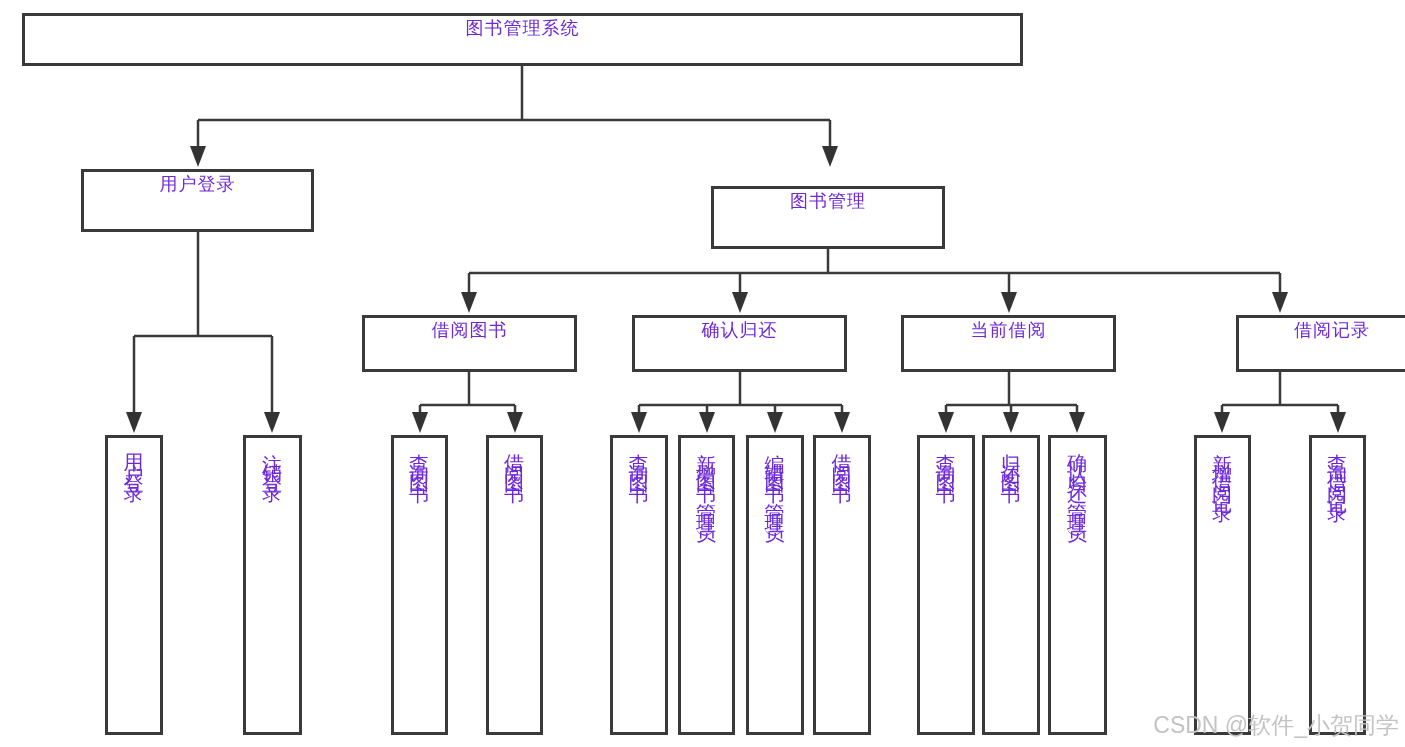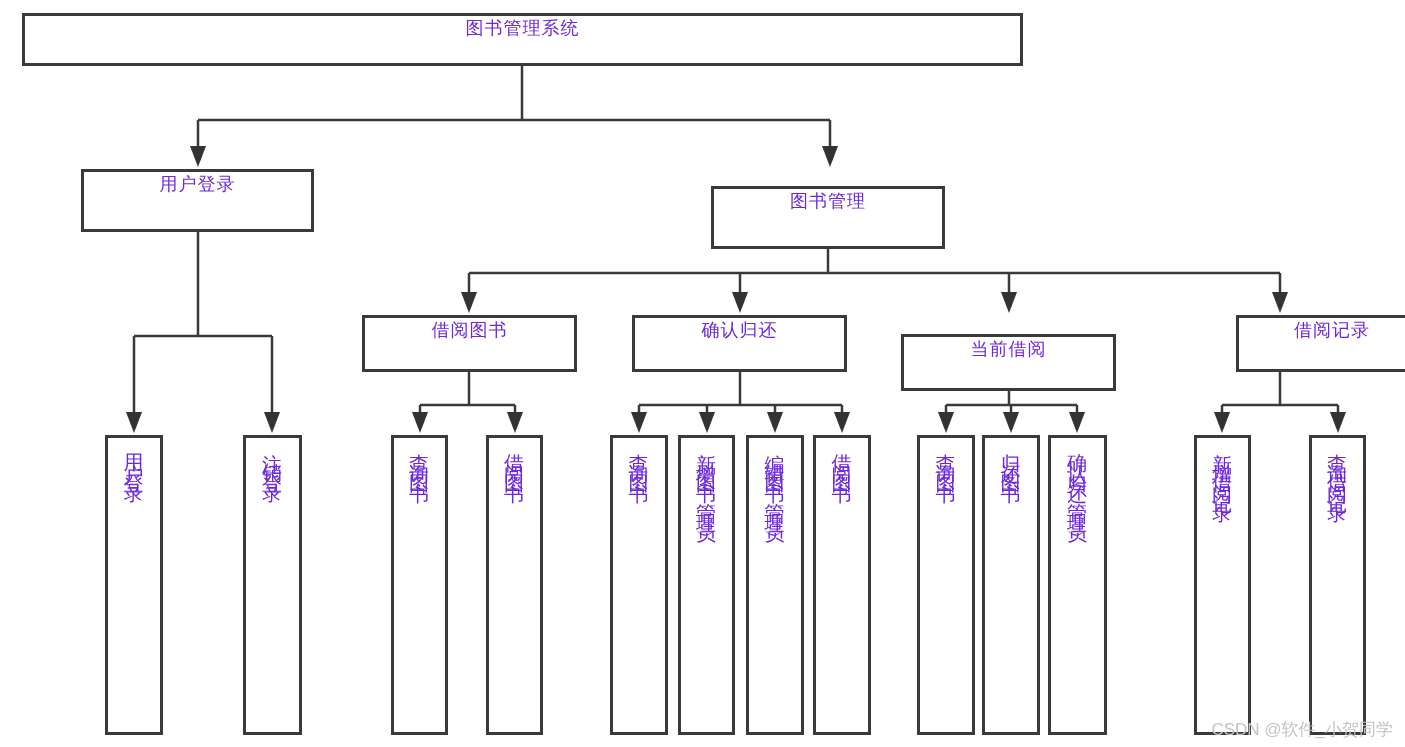--- a/index.html
+++ b/index.html
@@ -26,22 +26,22 @@
   .v-lbl{
     writing-mode:vertical-rl;
     text-orientation:mixed;
     font-size:20px;
     letter-spacing:10px;
     line-height:1;
     white-space:nowrap;
   }
   .watermark{
     position:absolute;
-    right:12px;bottom:6px;
-    font-size:17px;
+    right:6px;bottom:6px;
+    font-size:23px;
     color:#c3c3c3;
     z-index:5;
     white-space:nowrap;
   }
   svg path{stroke:#3a3a3a;stroke-width:2.5;fill:none;}
   svg polygon{fill:#333333;stroke:none;}
 </style>
 </head>
 <body>
 
@@ -93,21 +93,21 @@
   <div class="box" style="left:711px;top:186px;width:234px;height:63px;">
     <span class="lbl h-lbl">图书管理</span>
   </div>
 
   <div class="box" style="left:362px;top:315px;width:215px;height:57px;">
     <span class="lbl h-lbl">借阅图书</span>
   </div>
   <div class="box" style="left:632px;top:315px;width:215px;height:57px;">
     <span class="lbl h-lbl">确认归还</span>
   </div>
-  <div class="box" style="left:901px;top:315px;width:215px;height:57px;margin-top:19px;">
+  <div class="box" style="left:901px;top:315px;width:215px;height:57px;">
     <span class="lbl h-lbl">当前借阅</span>
   </div>
   <div class="box" style="left:1236px;top:315px;width:192px;height:57px;">
     <span class="lbl h-lbl">借阅记录</span>
   </div>
 
   <div class="box" style="left:105px;top:435px;width:58px;height:300px;">
     <span class="v-lbl">用户登录</span>
   </div>
   <div class="box" style="left:243px;top:435px;width:59px;height:300px;">

